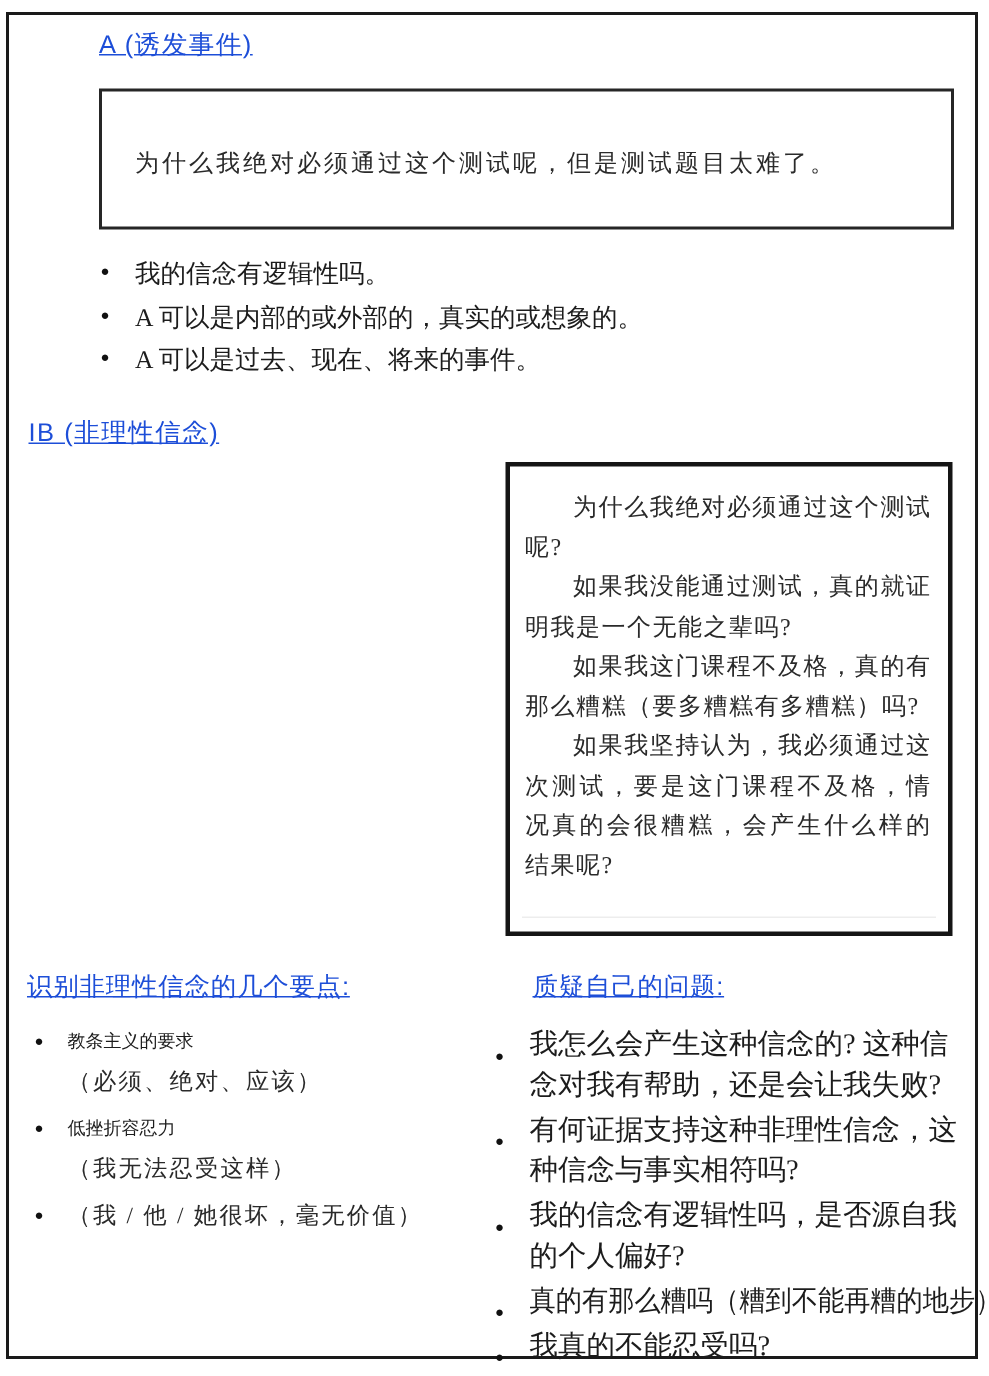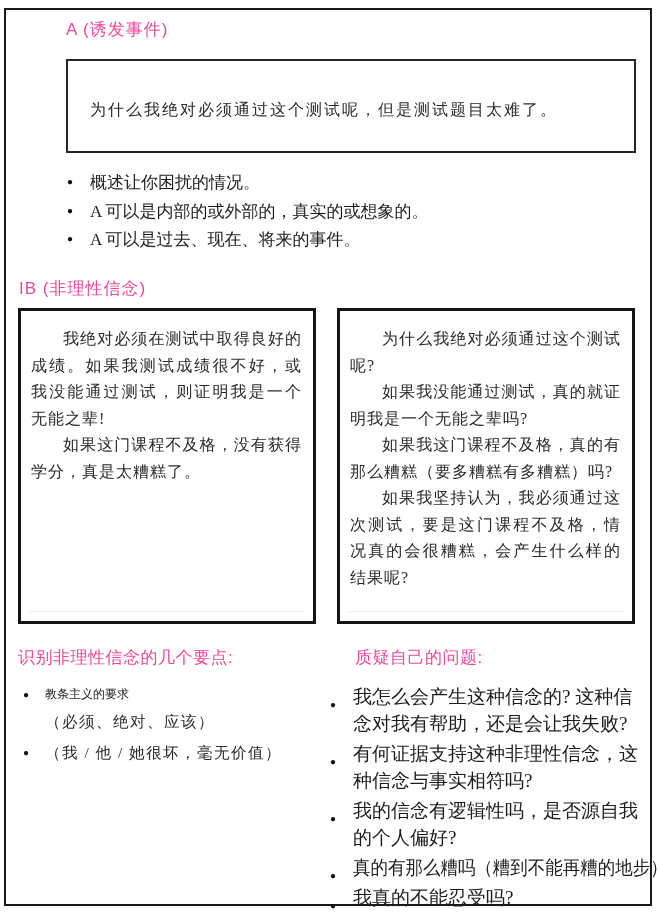--- a/index.html
+++ b/index.html
@@ -9,21 +9,21 @@
     background:#ffffff;
     overflow:hidden;
     font-family:"Liberation Serif", serif;
     color:#1c1c1c;
   }
   .frame{
     position:absolute;left:4px;top:8px;width:648px;height:898px;
     border:2px solid #1a1a1a;box-sizing:border-box;
   }
   
-  .heiti{font-family:"Liberation Sans", sans-serif;color:#ec4899;}
+  .heiti{font-family:"Liberation Sans", sans-serif;color:#1d4ed8;text-decoration:underline;}
   .song{font-family:"Liberation Serif", serif;color:#1c1c1c;}
   .kai{font-family:"Liberation Serif", serif;color:#2a2a2a;letter-spacing:1.5px;}
   
   .a-label{position:absolute;left:66px;top:20px;font-size:17px;line-height:20px;letter-spacing:1px;}
   .a-box{
     position:absolute;left:66px;top:59px;width:570px;height:94px;
     border:2px solid #262626;box-sizing:border-box;
   }
   .a-box-text{
     position:absolute;left:22px;top:39px;right:14px;
@@ -84,48 +84,46 @@
 <div class="page">
   <div class="frame"></div>
 
   <div class="a-label heiti">A (诱发事件)</div>
 
   <div class="a-box">
     <div class="a-box-text kai">为什么我绝对必须通过这个测试呢，但是测试题目太难了。</div>
   </div>
 
   <ul class="a-bullets song">
-    <li>概述让你困扰的情况。</li>
+    <li>我的信念有逻辑性吗。</li>
     <li>A 可以是内部的或外部的，真实的或想象的。</li>
     <li>A 可以是过去、现在、将来的事件。</li>
   </ul>
 
   <div class="ib-label heiti">IB (非理性信念)</div>
 
-  <div class="big-box ib-box">
-    <div class="inner">
-      <p class="kai">我绝对必须在测试中取得良好的成绩。如果我测试成绩很不好，或我没能通过测试，则证明我是一个无能之辈!</p>
-      <p class="kai">如果这门课程不及格，没有获得学分，真是太糟糕了。</p>
-    </div>
-  </div>
 
   <div class="big-box d-box">
     <div class="inner">
       <p class="kai">为什么我绝对必须通过这个测试呢?</p>
       <p class="kai">如果我没能通过测试，真的就证明我是一个无能之辈吗?</p>
       <p class="kai">如果我这门课程不及格，真的有那么糟糕（要多糟糕有多糟糕）吗?</p>
       <p class="kai">如果我坚持认为，我必须通过这次测试，要是这门课程不及格，情况真的会很糟糕，会产生什么样的结果呢?</p>
     </div>
   </div>
 
   <div class="points-heading heiti">识别非理性信念的几个要点:</div>
   <ul class="points-list">
     <li>
       <span class="main song">教条主义的要求</span>
       <span class="sub kai">（必须、绝对、应该）</span>
+    </li>
+    <li>
+      <span class="main song">低挫折容忍力</span>
+      <span class="sub kai">（我无法忍受这样）</span>
     </li>
     <li>
       <span class="sub kai">（我 / 他 / 她很坏，毫无价值）</span>
     </li>
   </ul>
 
   <div class="questions-heading heiti">质疑自己的问题:</div>
   <ul class="questions-list song">
     <li>我怎么会产生这种信念的? 这种信念对我有帮助，还是会让我失败?</li>
     <li>有何证据支持这种非理性信念，这种信念与事实相符吗?</li>

